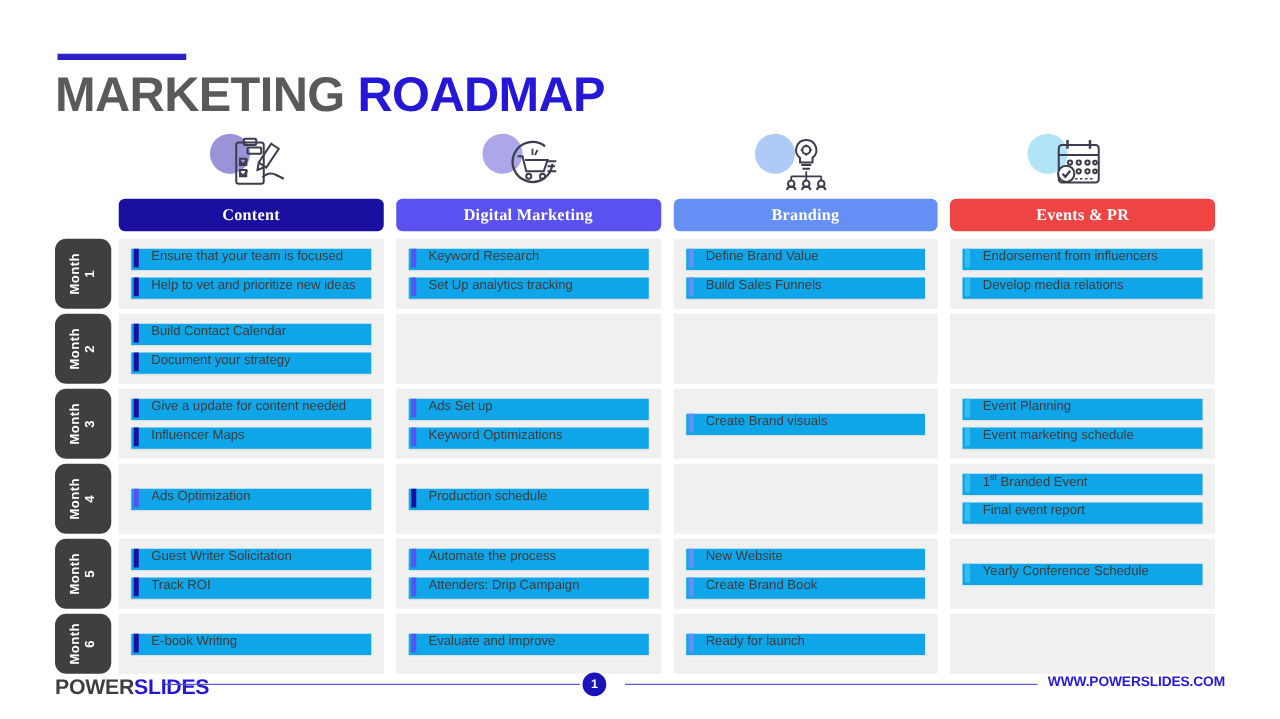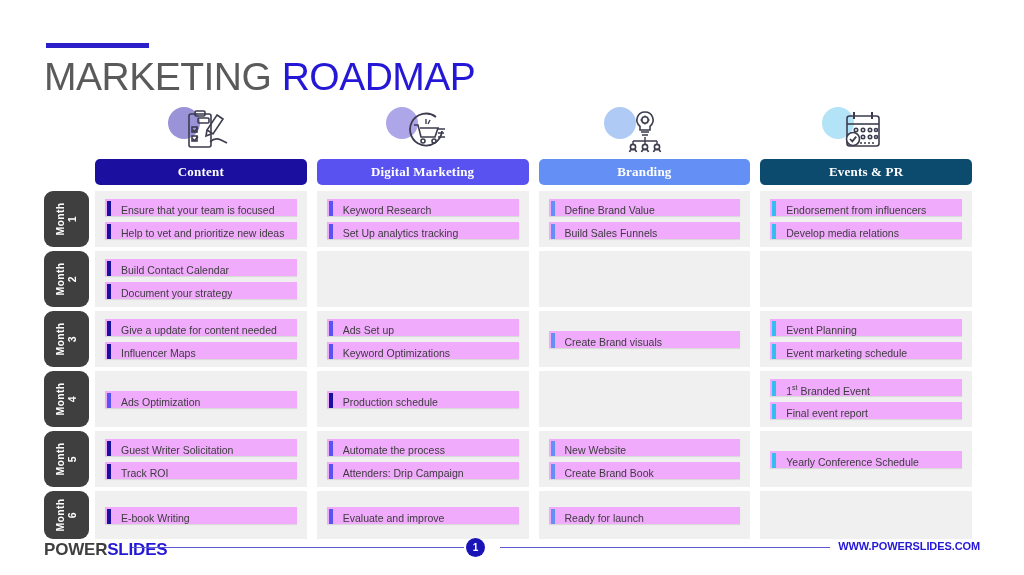--- a/index.html
+++ b/index.html
@@ -11,21 +11,21 @@
   }
   .slide { position: relative; width: 1024px; height: 575px; background:#fff; }
 
   
   .title-rule {
     position: absolute; left: 46px; top: 43px;
     width: 103px; height: 5px; background: #2A1FC9;
   }
   .title {
     position: absolute; left: 44px; top: 55px;
-    font-size: 39px; font-weight: normal; letter-spacing: -0.5px;
+    font-size: 39px; font-weight: bold; letter-spacing: -0.5px;
     white-space: nowrap;
   }
   .title .t1 { color: #5A5A5A; }
   .title .t2 { color: #2417D6; }
 
   
   .icons { position: absolute; left: 0; top: 103px; width: 1024px; height: 56px; }
   .icon-cell {
     position: absolute; top: 0; width: 218px; height: 56px;
     display: flex; align-items: center; justify-content: center;
@@ -65,22 +65,22 @@
   .month-tab .vert .mw { display:block; }
 
   .cells { display: flex; gap: 10px; flex: 1; }
   .cell {
     flex: 1; background: #F0F0F0;
     padding: 8px 10px 8px 10px;
     display: flex; flex-direction: column; justify-content: center;
     gap: 6px; min-height: 48px;
   }
   .task {
-    background: #f0abfc; height: 17px;
-    display: flex; align-items: flex-end;
+    background: #0ea5e9; height: 17px;
+    display: flex; align-items: flex-start;
     box-shadow: 0 1px 1px rgba(0,0,0,.09);
   }
   .task .bar { width: 4px; height: 15px; flex: none; margin-left: 2px; }
   .task .txt {
     margin-left: 10px; font-size: 10.5px; color: #3C3C3C;
     white-space: nowrap; overflow: hidden; text-overflow: ellipsis;
   }
   .task .txt sup { font-size: 7px; vertical-align: super; }
   .cell.empty { }
 
@@ -189,21 +189,21 @@
     </svg></div>
         </div>
       </div>
     </div>
 
   <div class="grid">
     <div class="hdr-row">
         <div class="hdr" style="background: rgb(26, 15, 158);">Content</div>
         <div class="hdr" style="background: rgb(90, 82, 240);">Digital Marketing</div>
         <div class="hdr" style="background: rgb(100, 144, 245);">Branding</div>
-        <div class="hdr" style="background: #0c4a6e;">Events &amp; PR</div>
+        <div class="hdr" style="background: #ef4444;">Events &amp; PR</div>
       </div>
     <div class="body-rows">
         <div class="month-row">
           <div class="month-tab">
             <span class="vert">
               <span class="mw">Month</span>
               <span class="mw">1</span>
             </span>
           </div>
           <div class="cells">

